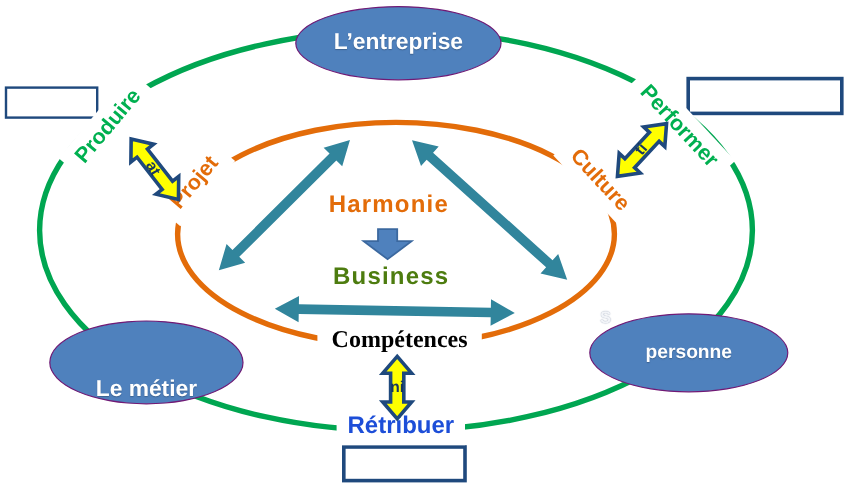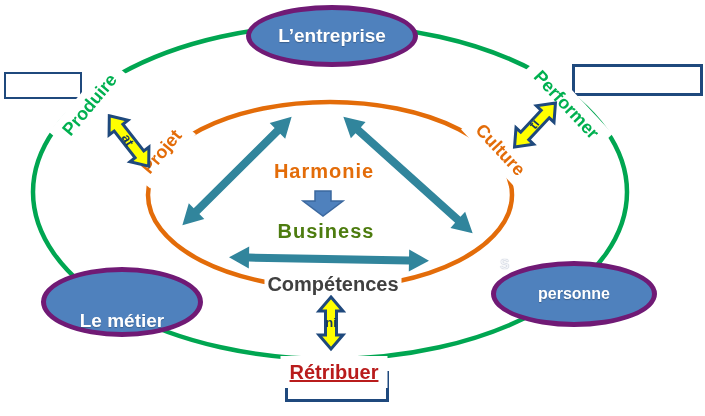--- a/index.html
+++ b/index.html
@@ -6,21 +6,21 @@
   #stage{
     position:relative;width:705px;height:416px;overflow:hidden;
     background:#ffffff;
     font-family:"Liberation Sans", sans-serif;
   }
   svg{position:absolute;left:0;top:0;}
   .layer{position:absolute;left:0;top:0;width:705px;height:416px;}
 
   .node{
     position:absolute;border-radius:50%;
-    background:#4f81bd;border:5px solid #701a75;
+    background:#4f81bd;border:1px solid #701a75;
     display:flex;align-items:center;justify-content:center;
     color:#ffffff;font-weight:bold;text-align:center;
     box-sizing:border-box;
     text-shadow:0 1px 1px rgba(0,0,0,.25);
   }
   #node-entreprise{left:246px;top:5px;width:172px;height:62px;font-size:19px;}
   #node-metier{left:41px;top:267px;width:162px;height:70px;font-size:19px;align-items:flex-end;}
   #node-personne{left:491px;top:261px;width:166px;height:66px;font-size:16px;line-height:1.2;}
 
   .placeholder{
@@ -43,22 +43,22 @@
     position:absolute;font-weight:bold;font-size:20px;white-space:nowrap;
     transform:translate(-50%,-50%);
   }
   #txt-harmonie{left:324px;top:171px;color:#e36c09;letter-spacing:1px;}
   #txt-business{left:326px;top:231px;color:#4d7c0f;letter-spacing:1px;}
   .whitebox{
     position:absolute;background:#ffffff;font-weight:bold;font-size:20px;
     display:flex;align-items:center;justify-content:center;white-space:nowrap;
     transform:translate(-50%,-50%);
   }
-  #txt-competences{left:333px;top:284px;width:137px;height:33px;color:#404040;}
-  #txt-retribuer{left:334px;top:372px;width:107px;height:32px;color:#b91c1c;text-decoration:underline;}
+  #txt-competences{left:333px;top:284px;width:137px;height:33px;color:#000000;font-family:Liberation Serif, serif;}
+  #txt-retribuer{left:334px;top:355px;width:107px;height:32px;color:#1d4ed8;}
 
   .frag{
     position:absolute;font-weight:bold;font-size:13px;color:#17375e;
     transform:translate(-50%,-50%);white-space:nowrap;
   }
   #frag-left{left:128px;top:140px;transform:translate(-50%,-50%) rotate(60deg);}
   #frag-right{left:534px;top:124px;transform:translate(-50%,-50%) rotate(-50deg);}
   #frag-bottom{left:331px;top:322px;}
   #frag-s{
     position:absolute;left:500px;top:256px;color:#f2f4f8;font-weight:bold;font-size:14px;

